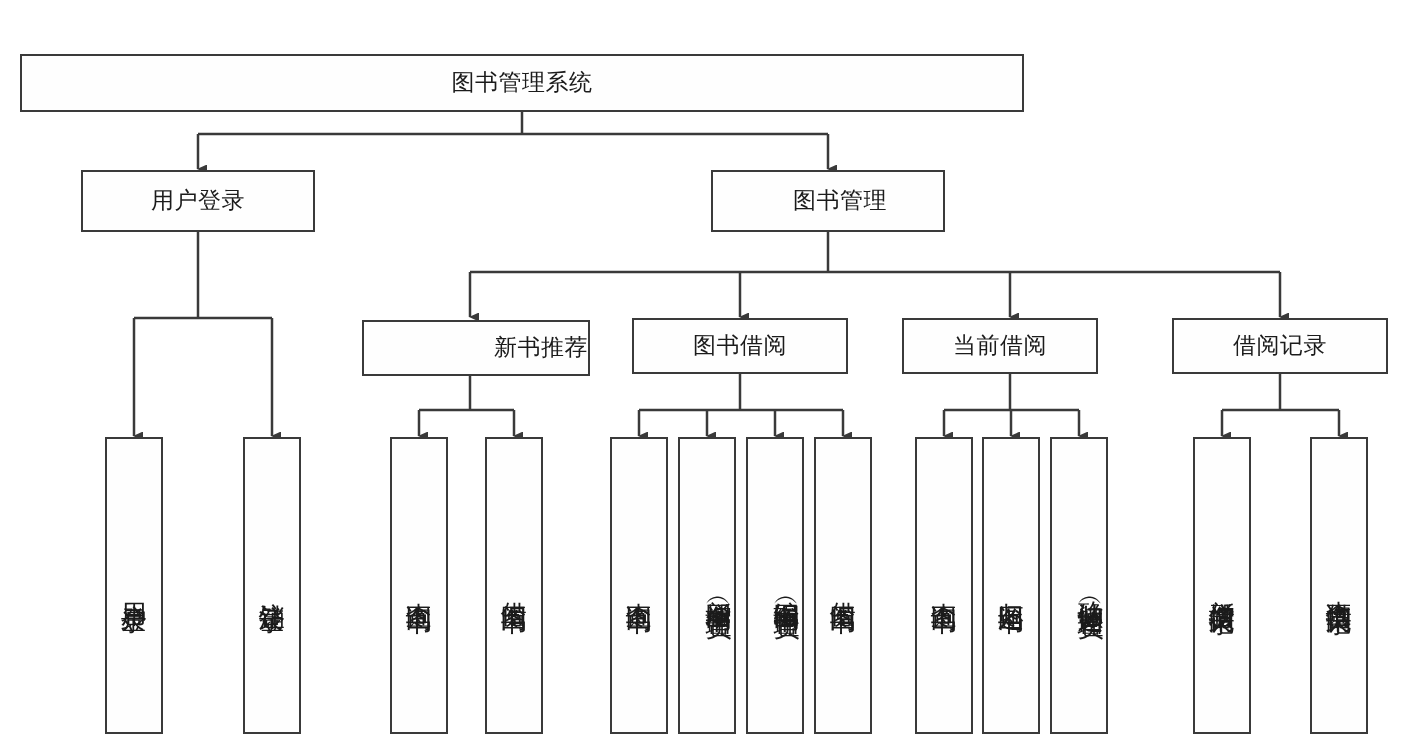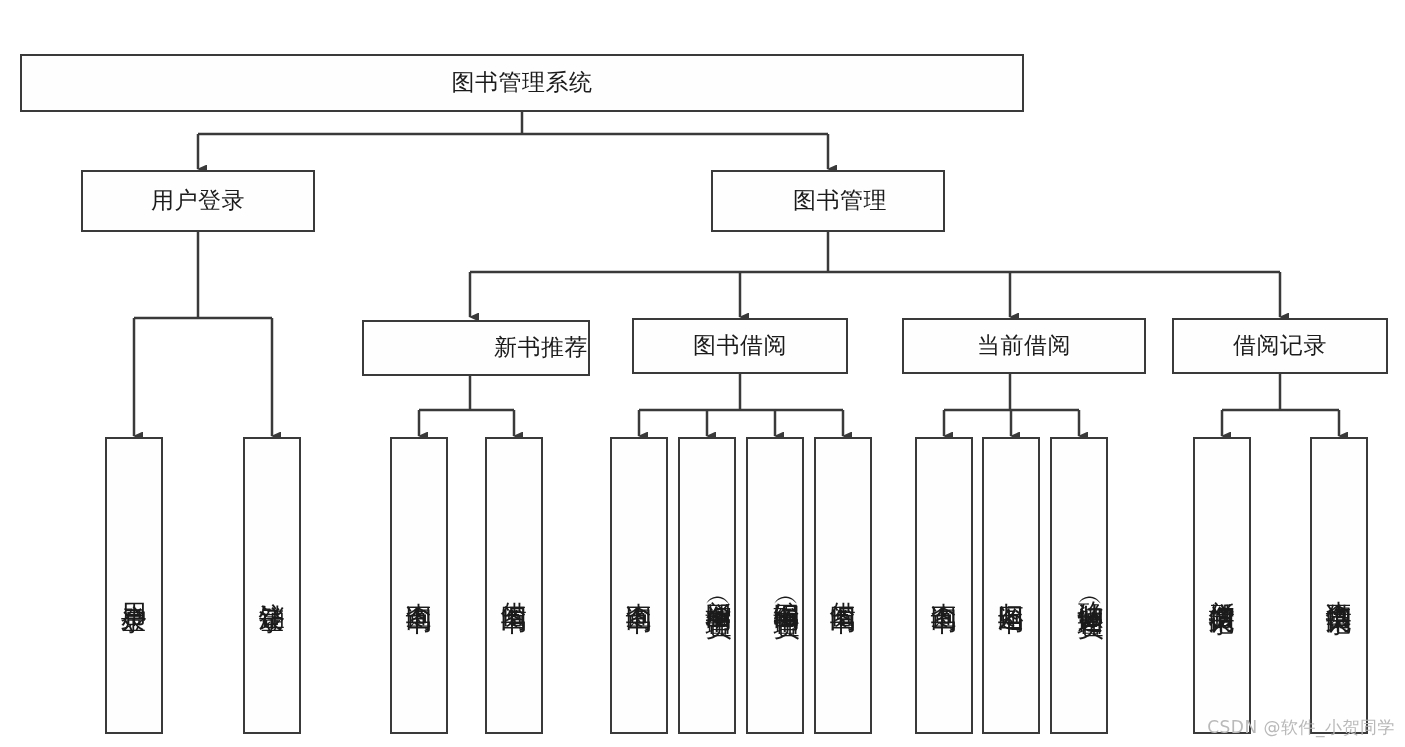--- a/index.html
+++ b/index.html
@@ -127,21 +127,21 @@
       </div>
       <div class="node-box node-h" style="left: 711px; top: 170px; width: 234px; height: 62px; padding-left: 24px;">
         <span>图书管理</span>
       </div>
       <div class="node-box node-h" style="left: 362px; top: 320px; width: 228px; height: 56px; justify-content: flex-end;">
         <span>新书推荐</span>
       </div>
       <div class="node-box node-h" style="left: 632px; top: 318px; width: 216px; height: 56px;">
         <span>图书借阅</span>
       </div>
-      <div class="node-box node-h" style="left: 902px; top: 318px; width: 244px; height: 56px;">
+      <div class="node-box node-h" style="left: 902px; top: 318px; width: 196px; height: 56px;">
         <span>当前借阅</span>
       </div>
       <div class="node-box node-h" style="left: 1172px; top: 318px; width: 216px; height: 56px; text-align: right;">
         <span>借阅记录</span>
       </div>
       <div class="node-box node-v center-v" style="left: 105px; top: 437px; width: 58px; height: 297px;">
         <span>用户登录</span>
       </div>
       <div class="node-box node-v center-v" style="left: 243px; top: 437px; width: 58px; height: 297px;">
         <span>注销登录</span>
@@ -174,15 +174,14 @@
         <span>确认归还（管理员）</span>
       </div>
       <div class="node-box node-v center-v" style="left: 1193px; top: 437px; width: 58px; height: 297px;">
         <span>新增借阅记录</span>
       </div>
       <div class="node-box node-v center-v" style="left: 1310px; top: 437px; width: 58px; height: 297px;">
         <span>查询借阅记录</span>
       </div>
     </div>
 
-  <div class="watermark">CSDN @软件_小贺同学</div>
 
 </div>
 
 </body></html>

